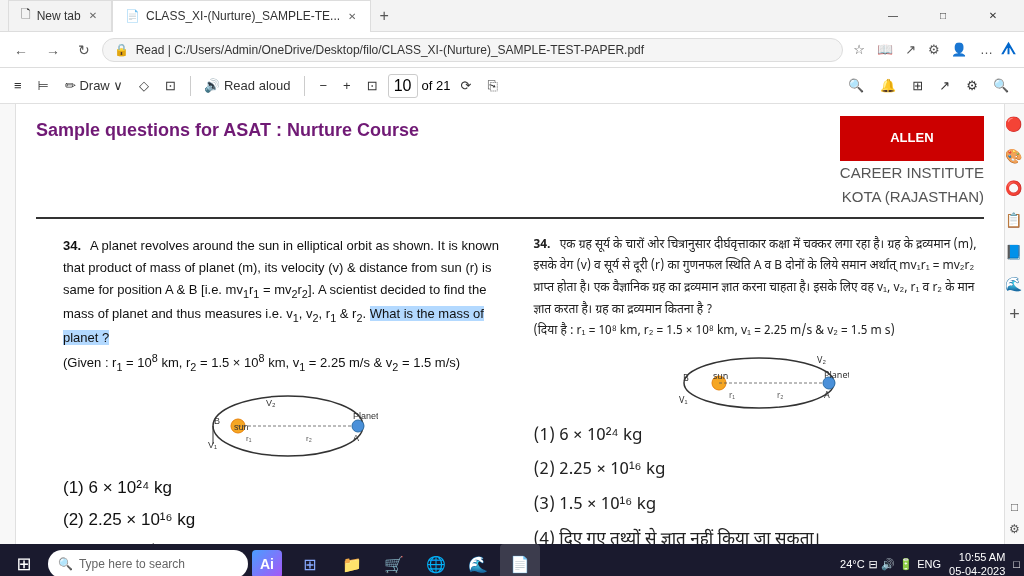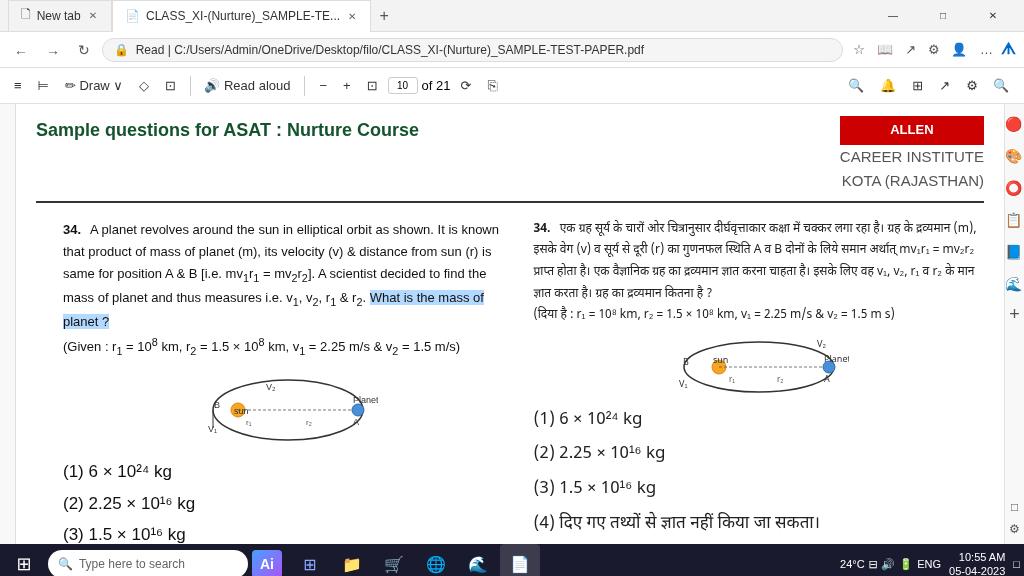--- a/index.html
+++ b/index.html
@@ -36,21 +36,21 @@
     
     .toolbar {
       display: flex; align-items: center;
       background: #fff; height: 36px;
       border-bottom: 1px solid #e0e0e0;
       padding: 0 8px; gap: 4px; font-size: 13px;
     }
     .toolbar-btn { background: none; border: none; cursor: pointer; color: #333; padding: 4px 6px; border-radius: 3px; font-size: 13px; display: flex; align-items: center; gap: 3px; }
     .toolbar-sep { width: 1px; height: 20px; background: #ccc; margin: 0 4px; }
     .toolbar-page-ctrl { display: flex; align-items: center; gap: 4px; }
-    .page-input { width: 30px; text-align: center; border: 1px solid #ccc; border-radius: 3px; padding: 2px 4px; font-size: 10px; }
+    .page-input { width: 30px; text-align: center; border: 1px solid #ccc; border-radius: 3px; padding: 2px 4px; font-size: 16px; }
     .toolbar-right { margin-left: auto; display: flex; gap: 4px; }
 
     
     .content {
       display: flex; height: calc(576px - 32px - 36px - 36px - 32px);
       overflow: hidden;
     }
     .left-sidebar {
       width: 16px; background: #f8f8f8; border-right: 1px solid #e0e0e0;
       display: flex; flex-direction: column; align-items: center; padding-top: 4px;
@@ -65,21 +65,21 @@
       font-size: 13px; line-height: 1.6; color: #111;
     }
 
     
     .main-content::-webkit-scrollbar { width: 8px; }
     .main-content::-webkit-scrollbar-track { background: #f1f1f1; }
     .main-content::-webkit-scrollbar-thumb { background: #ccc; border-radius: 4px; }
 
     
     .doc-header { display: flex; justify-content: space-between; align-items: flex-start; margin-bottom: 16px; border-bottom: 2px solid #333; padding-bottom: 8px; }
-    .doc-title { font-size: 18px; font-weight: bold; color: #14532d; }
+    .doc-title { font-size: 18px; font-weight: bold; color: #701a75; }
     .institute-logo { text-align: right; font-size: 11px; }
     .institute-sub { font-size: 15px; color: #555; }
 
     .question-block { display: flex; gap: 20px; margin-bottom: 12px; margin-left: 27px; }
     .question-left { flex: 1; }
     .question-right { flex: 1; font-size: 12px; color: #222; }
     .q-num { font-weight: bold; margin-right: 6px; }
     .q-text { line-height: 1.7; }
     .highlighted { background: #b3d9ff; }
     
@@ -193,21 +193,21 @@
 </div>
 
 <div class="content">
   <div class="left-sidebar"></div>
 
   <div class="main-content">
 
     <div class="doc-header">
       <div class="doc-title">Sample questions for ASAT : Nurture Course</div>
       <div class="institute-logo">
-        <div style="background:#cc0000; color:#fff; padding:4px 6px; font-weight:bold; font-size:13px; text-align:center;">ALLEN</div>
+        <div style="background:#cc0000; color:#fff; padding:12px 6px; font-weight:bold; font-size:13px; text-align:center;">ALLEN</div>
         <div class="institute-sub">CAREER INSTITUTE</div>
         <div class="institute-sub">KOTA (RAJASTHAN)</div>
       </div>
     </div>
 
     <div class="question-block">
 
       <div class="question-left">
         <div class="q-text">
           <span class="q-num">34.</span>

